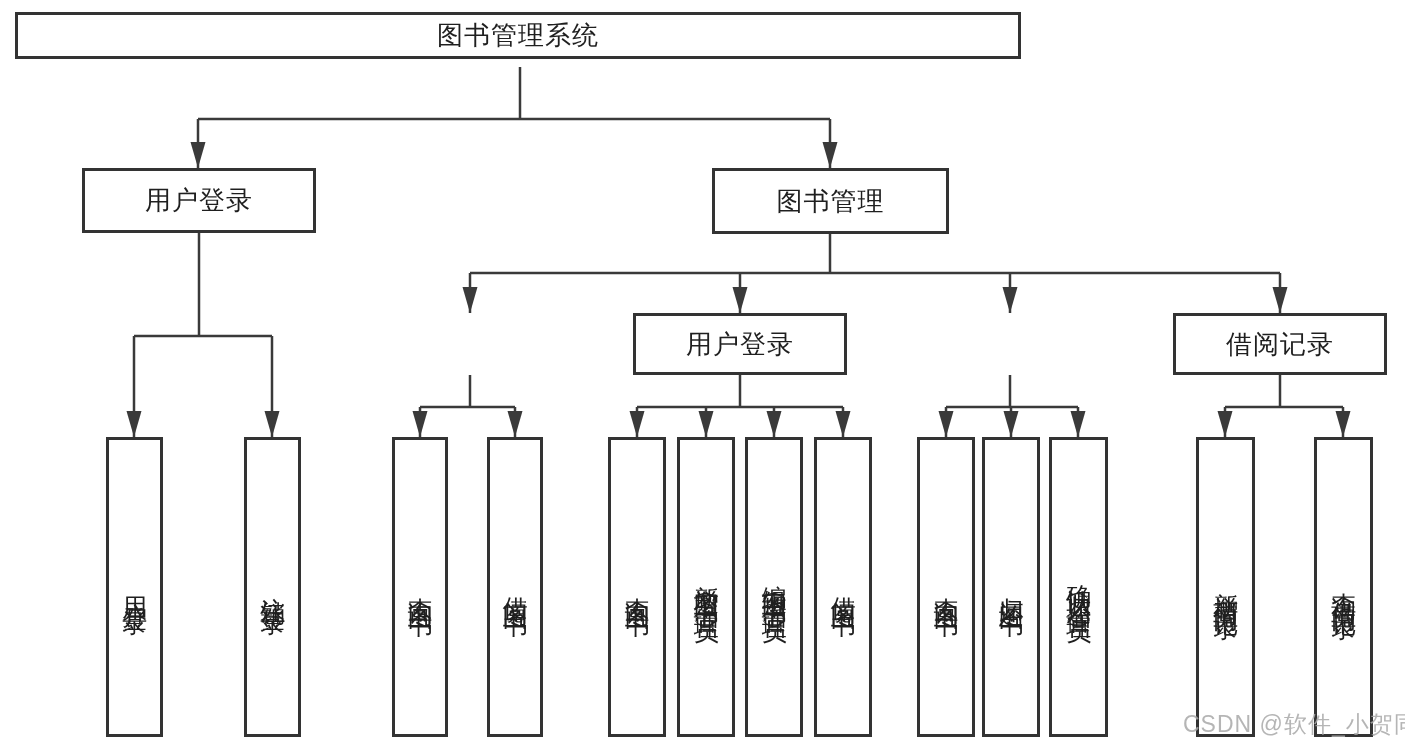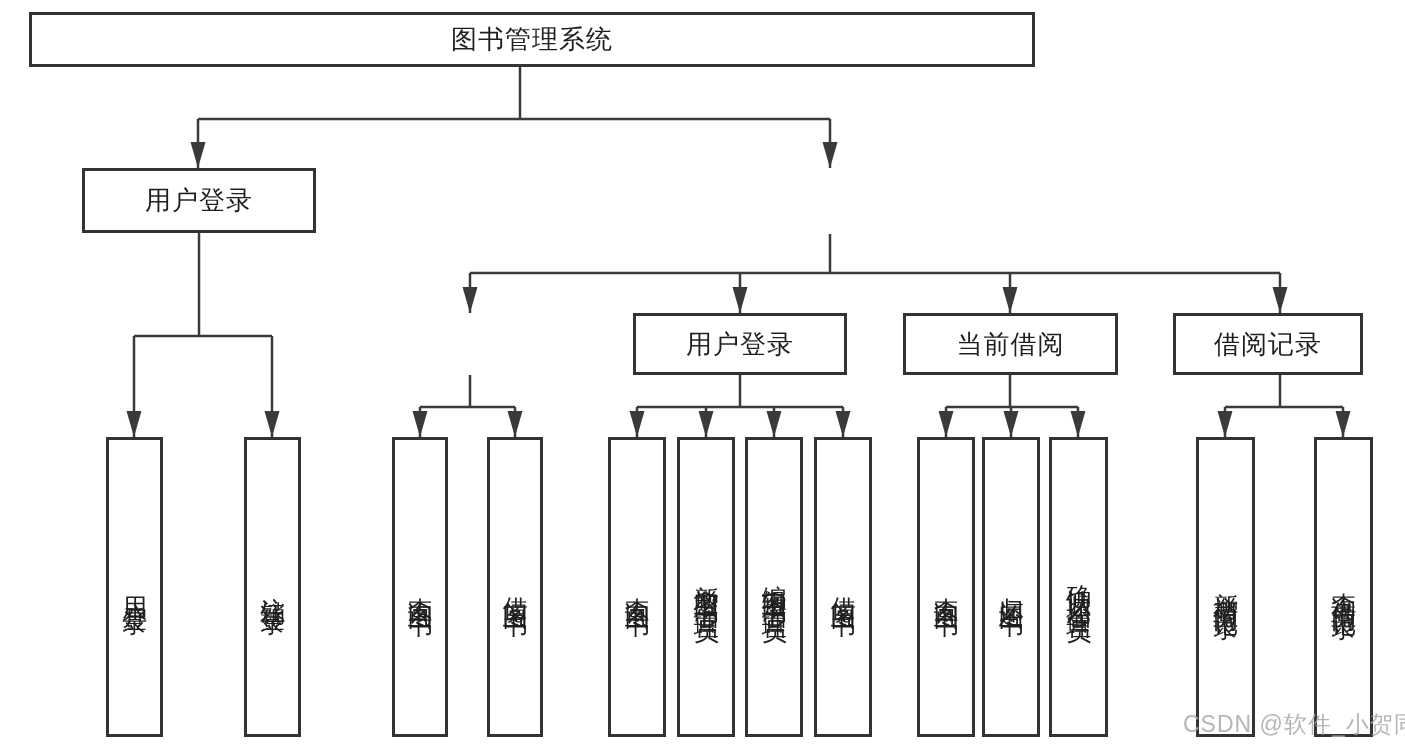--- a/index.html
+++ b/index.html
@@ -87,35 +87,35 @@
     </g>
 
     <g>
       <path class="wire" d="M1280 375 V407"></path>
       <path class="wire" d="M1225 407 H1343"></path>
       <path class="wire" d="M1225 407 V437" marker-end="url(#arw)"></path>
       <path class="wire" d="M1343 407 V437" marker-end="url(#arw)"></path>
     </g>
   </svg>
 
-  <div class="hnode" style="left:29px;top:12px;width:1006px;height:55px">
+  <div class="hnode" style="left:15px;top:12px;width:1006px;height:47px">
     <span>图书管理系统</span>
   </div>
 
   <div class="hnode" style="left:82px;top:168px;width:234px;height:65px">
     <span>用户登录</span>
   </div>
+  <div class="hnode" style="left:712px;top:168px;width:237px;height:66px">
+    <span>图书管理</span>
+  </div>
 
   <div class="hnode" style="left:633px;top:313px;width:214px;height:62px">
     <span>用户登录</span>
   </div>
-  <div class="hnode" style="left:903px;top:313px;width:215px;height:62px">
-    <span>当前借阅</span>
-  </div>
-  <div class="hnode" style="left:1173px;top:313px;width:190px;height:62px">
+  <div class="hnode" style="left:1173px;top:313px;width:214px;height:62px">
     <span>借阅记录</span>
   </div>
 
   <div class="vnode" style="left:106px;top:437px;width:57px;height:300px">
     <span>用户登录</span>
   </div>
   <div class="vnode" style="left:244px;top:437px;width:57px;height:300px">
     <span>注销登录</span>
   </div>
 

